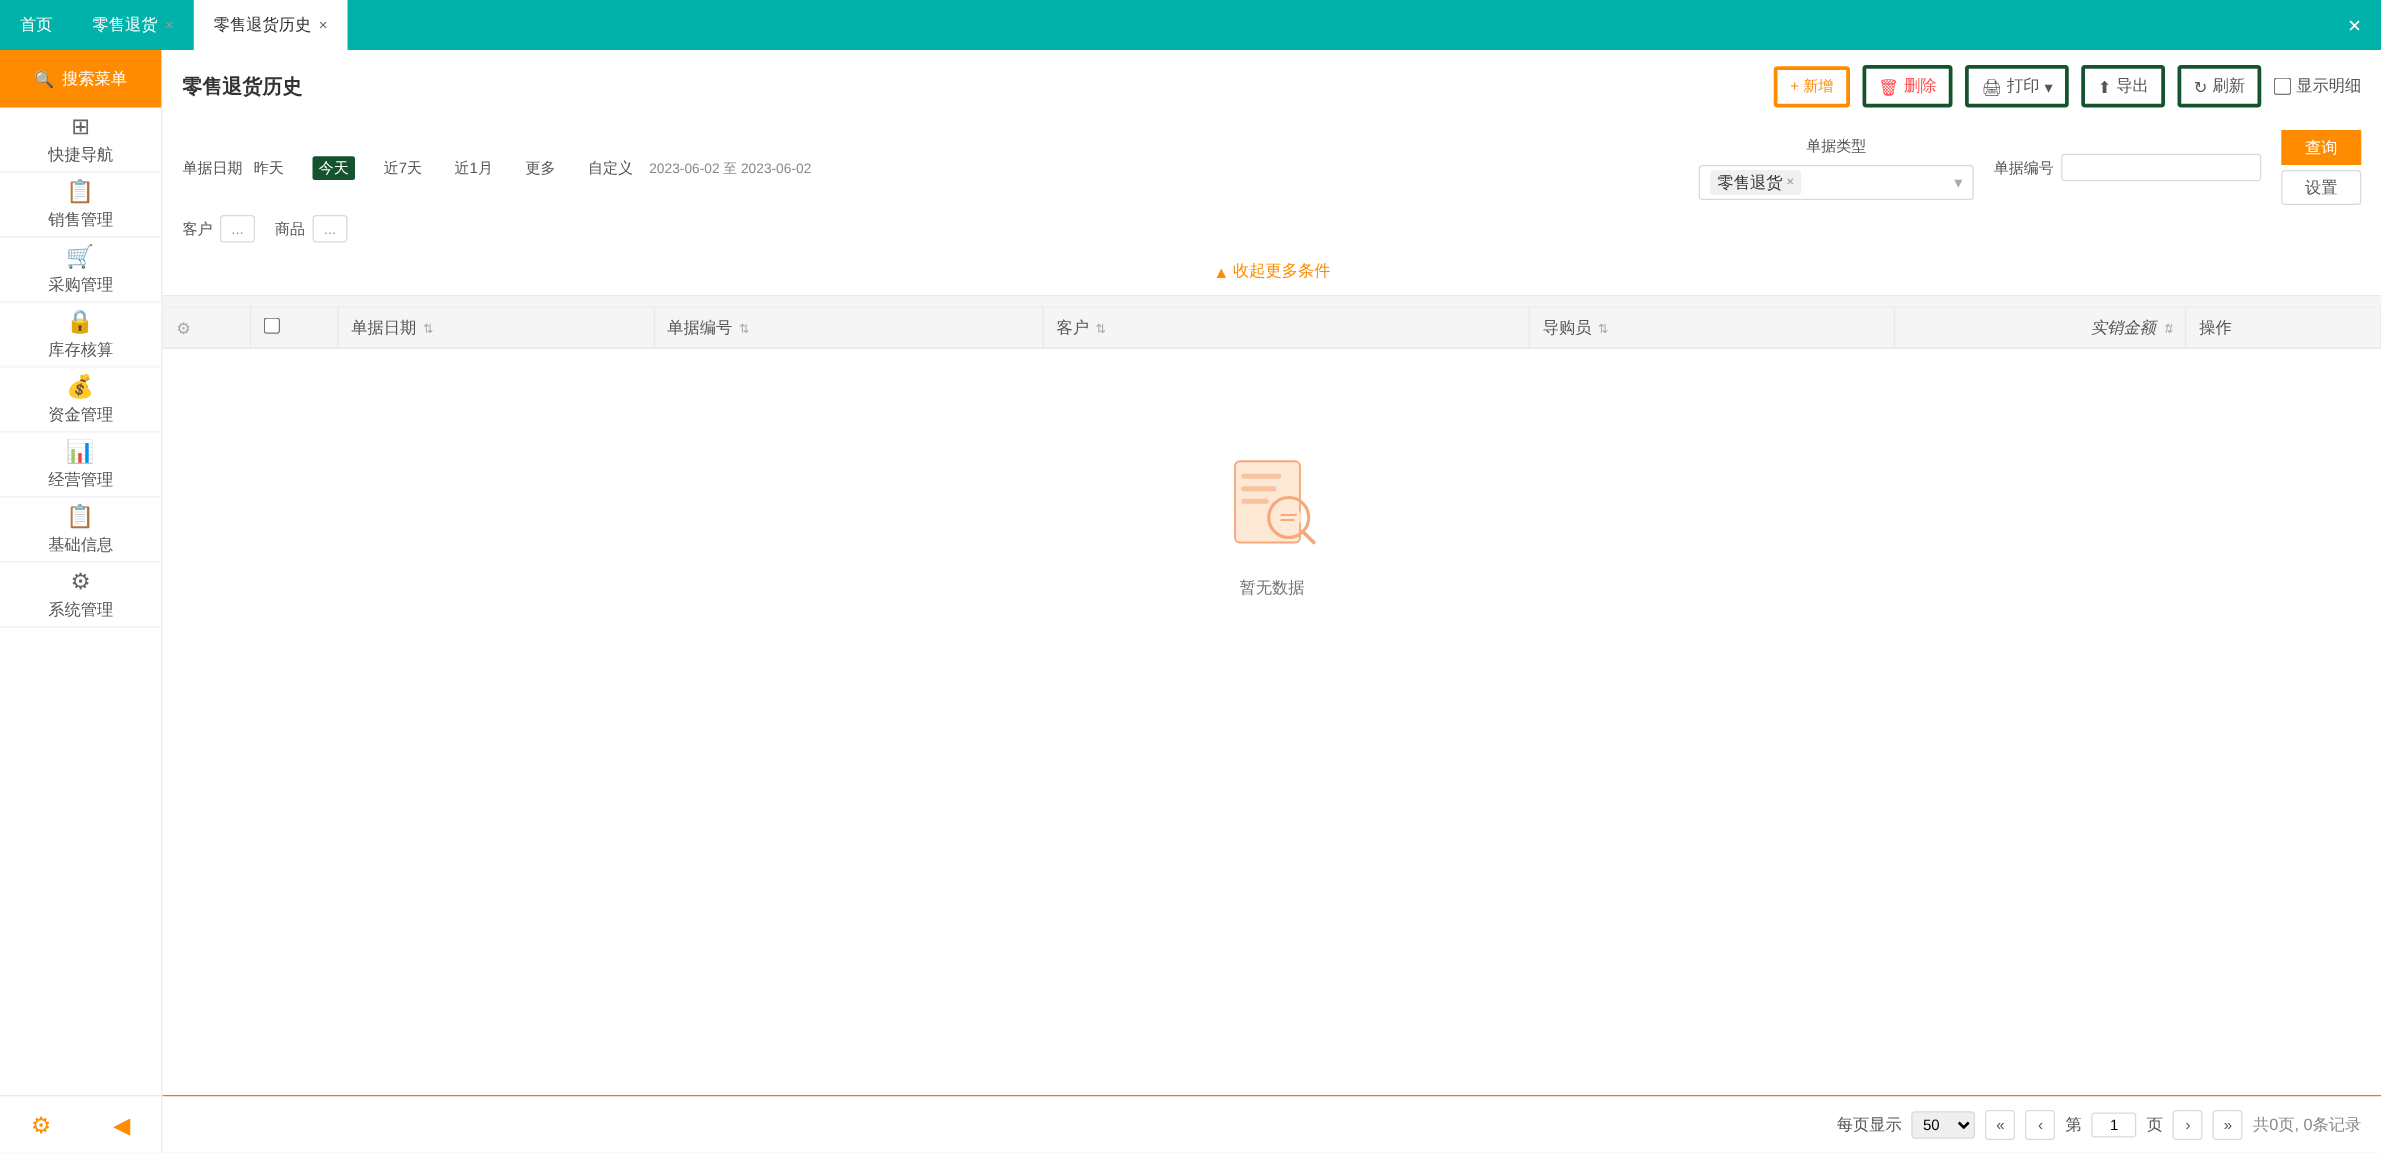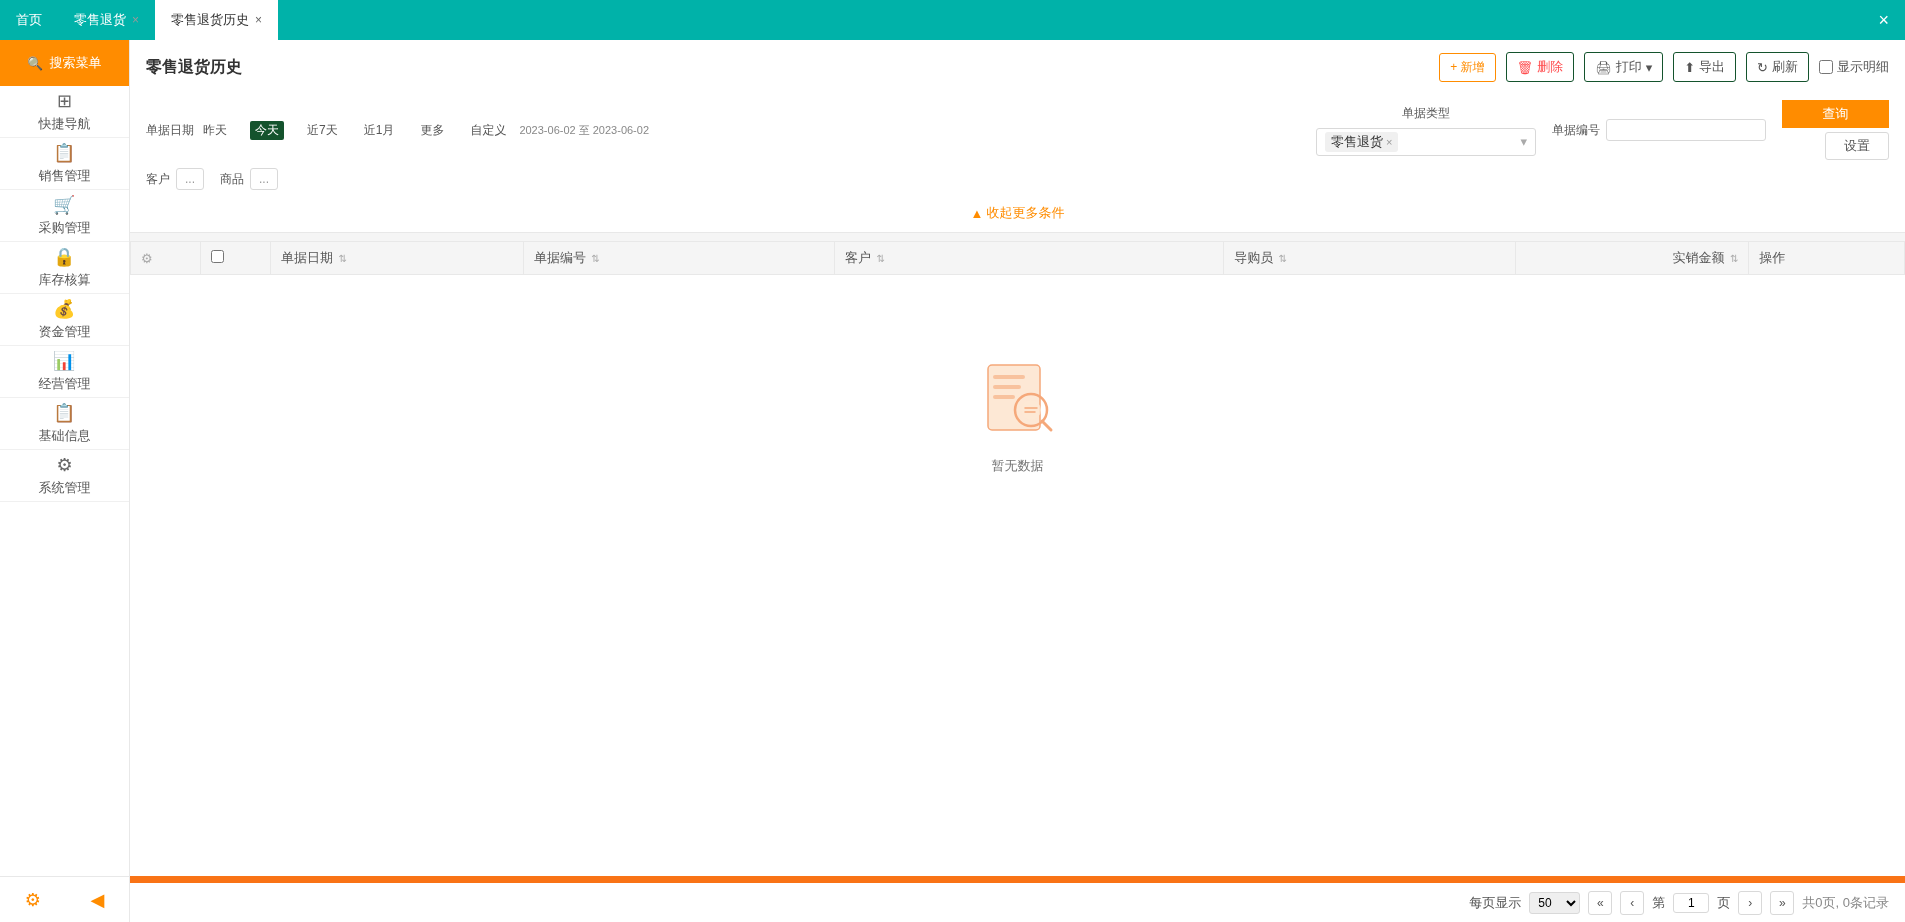--- a/index.html
+++ b/index.html
@@ -135,21 +135,21 @@
     .toolbar {
       display: flex;
       align-items: center;
       gap: 10px;
     }
     .toolbar-btn {
       display: flex;
       align-items: center;
       gap: 4px;
       padding: 5px 10px;
-      border: 1px solid #14532d;
+      border: 3px solid #14532d;
       background: #fff;
       border-radius: 3px;
       cursor: pointer;
       color: #555;
       font-size: 12px;
     }
     .toolbar-btn.new { color: #ff8c00; border-color: #ff8c00; }
     .toolbar-btn.del { color: #ff4d4f; }
     .toolbar-btn.print, .toolbar-btn.export, .toolbar-btn.refresh { color: #555; }
     .show-detail-label { display: flex; align-items: center; gap: 4px; font-size: 12px; color: #555; }
@@ -276,21 +276,20 @@
       font-size: 13px;
     }
     .btn-settings {
       background: #fff;
       color: #555;
       border: 1px solid #d9d9d9;
       border-radius: 3px;
       padding: 4px 18px;
       cursor: pointer;
       font-size: 13px;
-      margin-left: 43px;
     }
 
     
     .table-area {
       flex: 1;
       overflow: auto;
       background: #fff;
       margin: 8px 0 0 0;
     }
     .data-table {
@@ -313,21 +312,21 @@
       padding: 7px 10px;
       font-size: 12px;
       color: #333;
     }
     .th-settings { width: 36px; text-align: center; }
     .th-check { width: 36px; text-align: center; }
     .th-date { width: 130px; }
     .th-num { width: 160px; }
     .th-customer { width: 200px; }
     .th-guide { width: 150px; }
-    .th-amount { width: 120px; text-align: right; }
+    .th-amount { width: 120px; text-align: right; font-style: italic; }
     .th-action { width: 80px; text-align: center; }
     .sort-icon { color: #aaa; font-size: 10px; margin-left: 2px; }
     .settings-gear { color: #aaa; cursor: pointer; }
 
     
     .empty-state {
       display: flex;
       flex-direction: column;
       align-items: center;
       justify-content: center;
@@ -338,21 +337,21 @@
       width: 90px;
       height: 90px;
       margin-bottom: 12px;
     }
     .empty-text { font-size: 13px; color: #737373; }
 
     
     .pagination {
       height: 46px;
       background: #fff;
-      border-top: 7px solid #f97316;
+      border-top: 1px solid #f97316;
       display: flex;
       align-items: center;
       justify-content: flex-end;
       padding: 0 16px;
       gap: 8px;
       flex-shrink: 0;
       font-size: 12px;
       color: #555;
     }
     .page-size-select {

